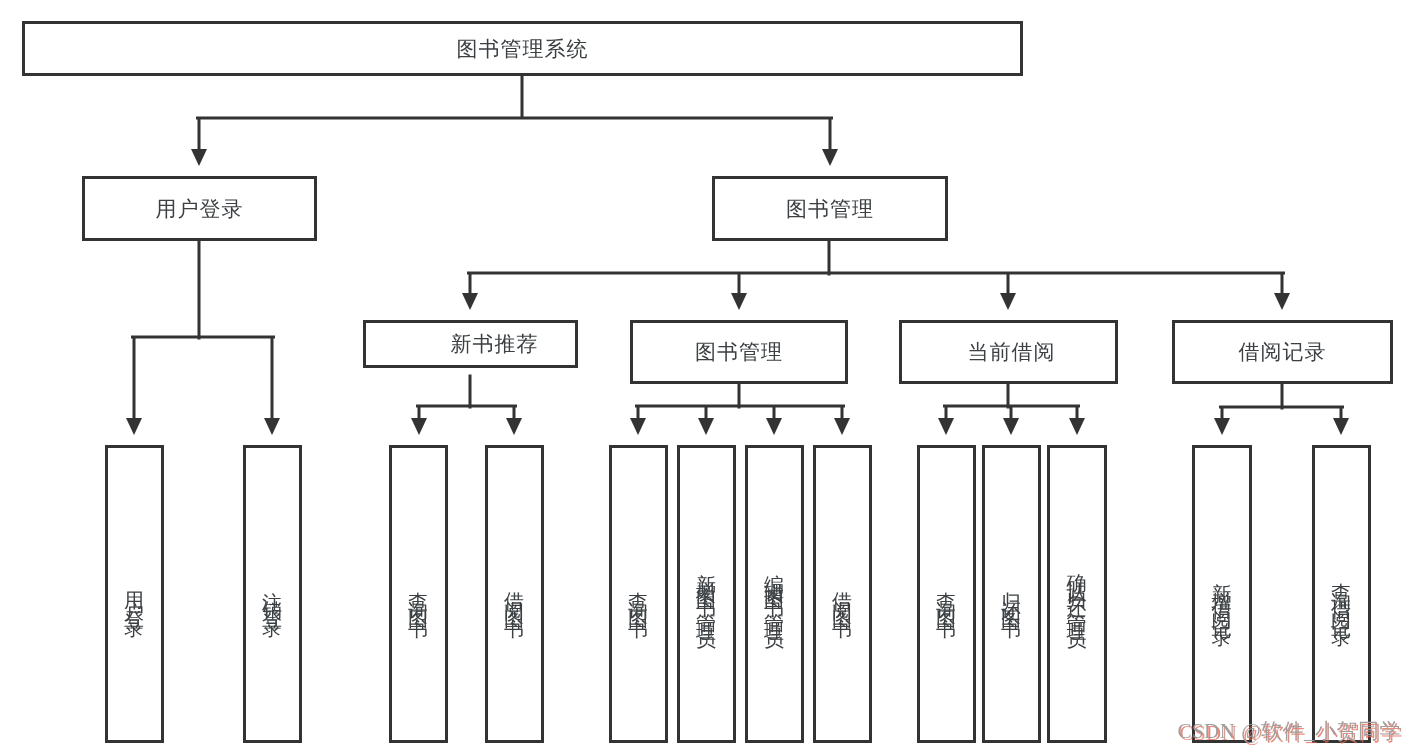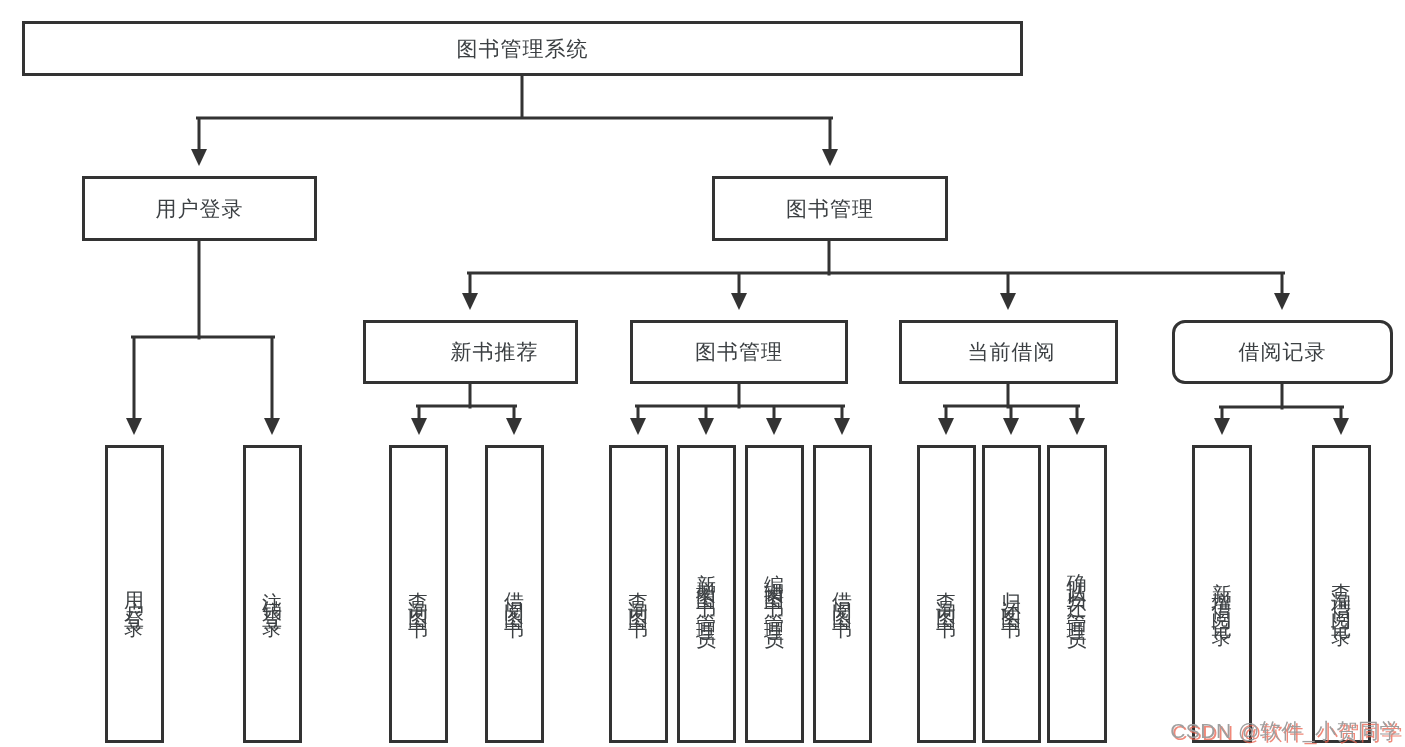--- a/index.html
+++ b/index.html
@@ -37,20 +37,21 @@
   .watermark {
     position: absolute;
     top: 717px;
     right: 4px;
     z-index: 5;
     font-size: 21px;
     color: #9f9f9f;
     text-shadow: 2px 2px 0 rgba(233, 97, 77, 0.75);
     letter-spacing: 0.5px;
     white-space: nowrap;
+    font-family: Liberation Serif, serif;
   }
 </style>
 </head>
 <body>
 
 <div id="canvas">
 
   <svg id="wires" width="1405" height="747" viewBox="0 0 1405 747">
     <g stroke="#333333" stroke-width="3" fill="none" stroke-linecap="square">
 
@@ -95,30 +96,30 @@
     <span class="hlabel">图书管理系统</span>
   </div>
 
   <div class="node" style="left:82px; top:168px; width:235px; height:65px;">
     <span class="hlabel">用户登录</span>
   </div>
   <div class="node" style="left:712px; top:168px; width:236px; height:65px;">
     <span class="hlabel">图书管理</span>
   </div>
 
-  <div class="node" style="left:363px; top:312px; width:215px; height:64px;padding-left:48px;">
+  <div class="node" style="left:363px; top:312px; width:215px; height:48px;padding-left:48px;">
     <span class="hlabel">新书推荐</span>
   </div>
   <div class="node" style="left:630px; top:312px; width:218px; height:64px;">
     <span class="hlabel">图书管理</span>
   </div>
   <div class="node" style="left:899px; top:312px; width:219px; height:64px;padding-left:6px;">
     <span class="hlabel">当前借阅</span>
   </div>
-  <div class="node" style="left:1172px; top:312px; width:221px; height:64px;border-radius:13px;">
+  <div class="node" style="left:1172px; top:312px; width:221px; height:64px;">
     <span class="hlabel">借阅记录</span>
   </div>
 
   <div class="node leaf" style="left:105px; top:437px; width:59px; height:298px;">
     <span class="vtext">用户登录</span>
   </div>
   <div class="node leaf" style="left:243px; top:437px; width:59px; height:298px;">
     <span class="vtext">注销登录</span>
   </div>
 

